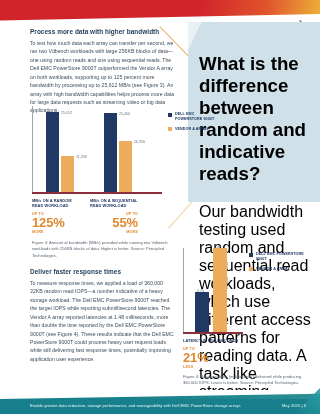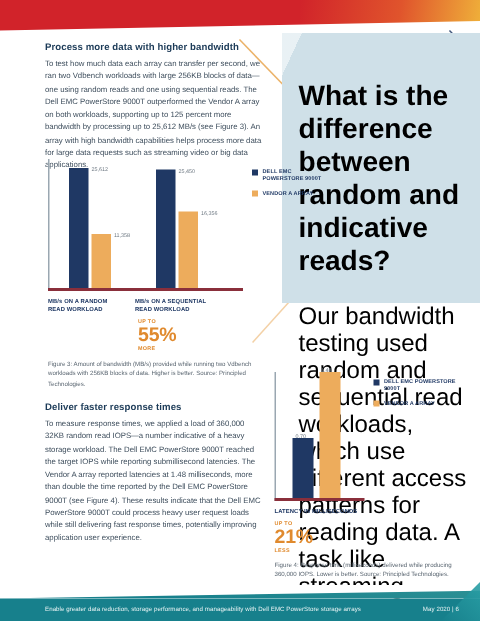--- a/index.html
+++ b/index.html
@@ -139,23 +139,28 @@
         <span class="lg-txt">DELL EMC POWERSTORE 9000T</span>
       </div>
       <div class="lg-row">
         <span class="sw orange"></span>
         <span class="lg-txt">VENDOR A ARRAY</span>
       </div>
     </div>
   </div>
 
   <div class="cat" style="left:32px;top:198px;width:52px;">MB/s ON A RANDOM READ WORKLOAD</div>
+  <div class="stat" style="left:32px;top:212px;width:56px;">
+    <div class="upto">UP TO</div>
+    <div class="big">125%</div>
+    <div class="more">MORE</div>
+  </div>
 
   <div class="cat" style="left:90px;top:198px;width:56px;">MB/s ON A SEQUENTIAL READ WORKLOAD</div>
-  <div class="stat" style="left:92px;top:212px;width:56px;">
+  <div class="stat" style="left:82px;top:212px;width:56px;text-align:right;">
     <div class="upto">UP TO</div>
     <div class="big">55%</div>
     <div class="more">MORE</div>
   </div>
 
   <div class="figcap" style="left:32px;top:240px;width:148px;">Figure 3: Amount of bandwidth (MB/s) provided while running two Vdbench workloads with 256KB blocks of data. Higher is better. Source: Principled Technologies.</div>
 
   <div style="position:absolute;left:30px;top:268px;width:145px;">
     <h2 class="sec">Deliver faster response times</h2>
     <p class="body">To measure response times, we applied a load of 360,000 32KB random read IOPS—a number indicative of a heavy storage workload. The Dell EMC PowerStore 9000T reached the target IOPS while reporting submillisecond latencies. The Vendor A array reported latencies at 1.48 milliseconds, more than double the time reported by the Dell EMC PowerStore 9000T (see Figure 4). These results indicate that the Dell EMC PowerStore 9000T could process heavy user request loads while still delivering fast response times, potentially improving application user experience.</p>

